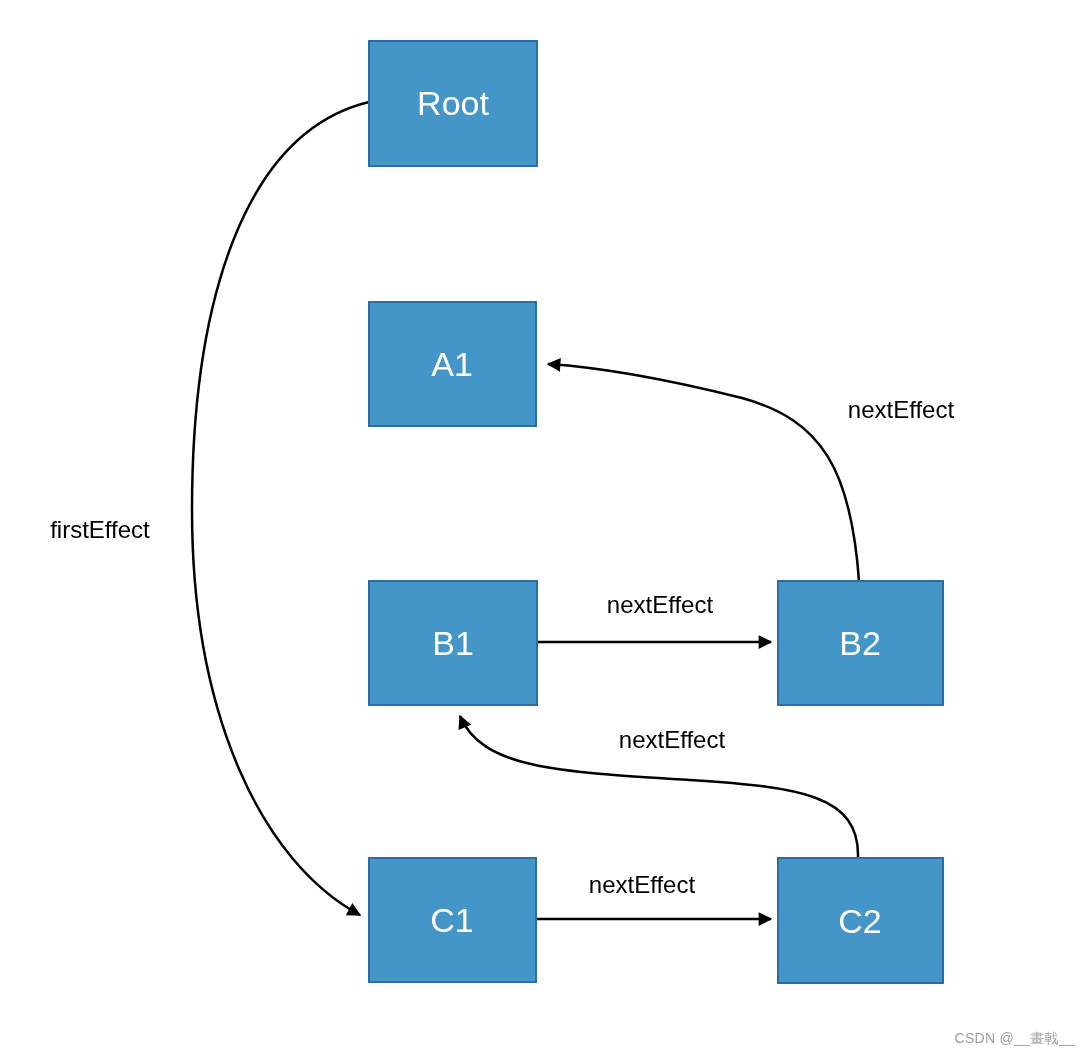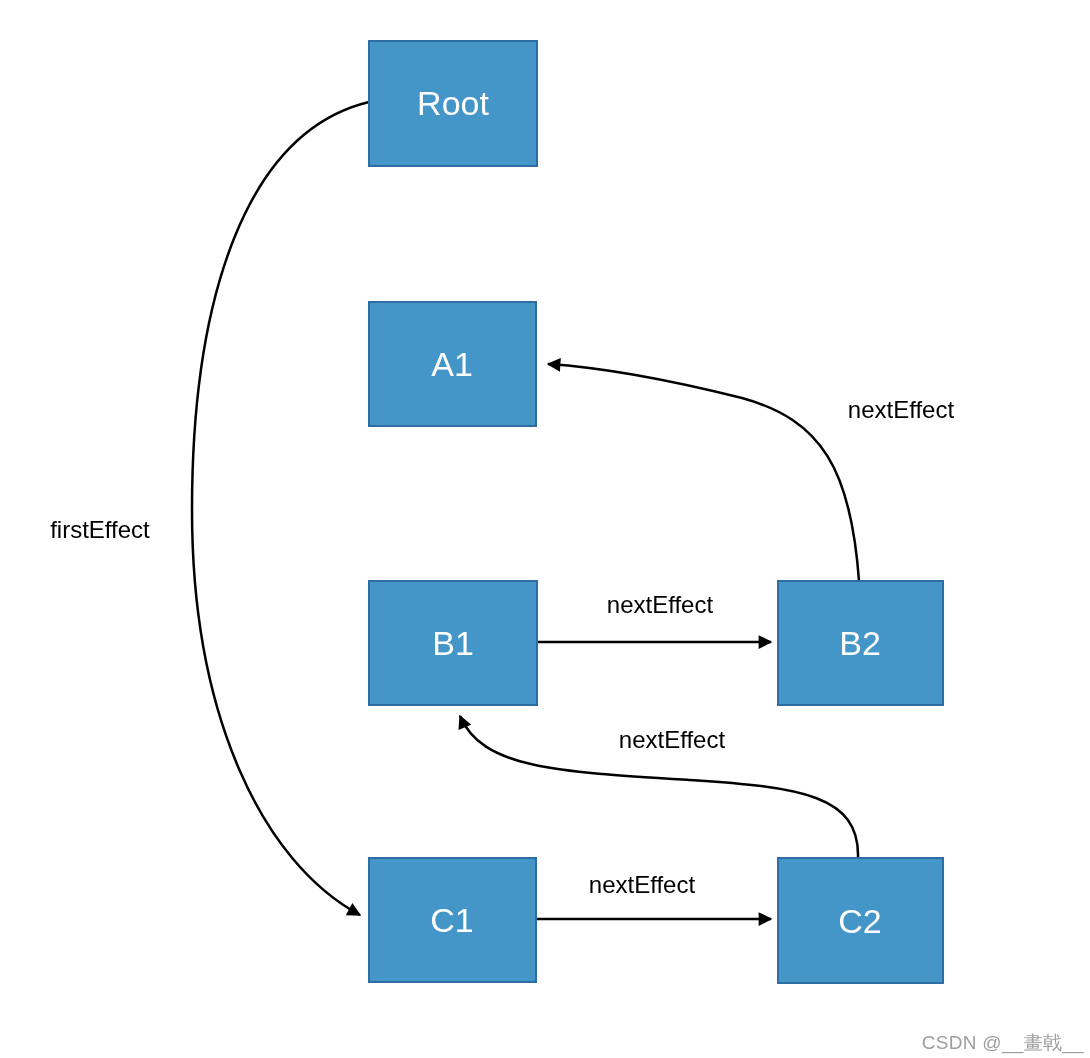--- a/index.html
+++ b/index.html
@@ -37,23 +37,23 @@
     font-family: "Liberation Sans", sans-serif;
     font-size: 24px;
     text-anchor: middle;
   }
   .arrow-head {
     fill: var(--edge, #000000);
   }
   .watermark {
     position: absolute;
     top: 1030px;
-    right: 6px;
+    right: 15px;
     color: var(--watermark, #9e9e9e);
-    font-size: 19px;
+    font-size: 14px;
     letter-spacing: 0.3px;
     white-space: nowrap;
   }
 </style>
 </head>
 <body>
 
 <div id="stage">
   <svg width="1090" height="1058" viewBox="0 0 1090 1058">
     <defs>

